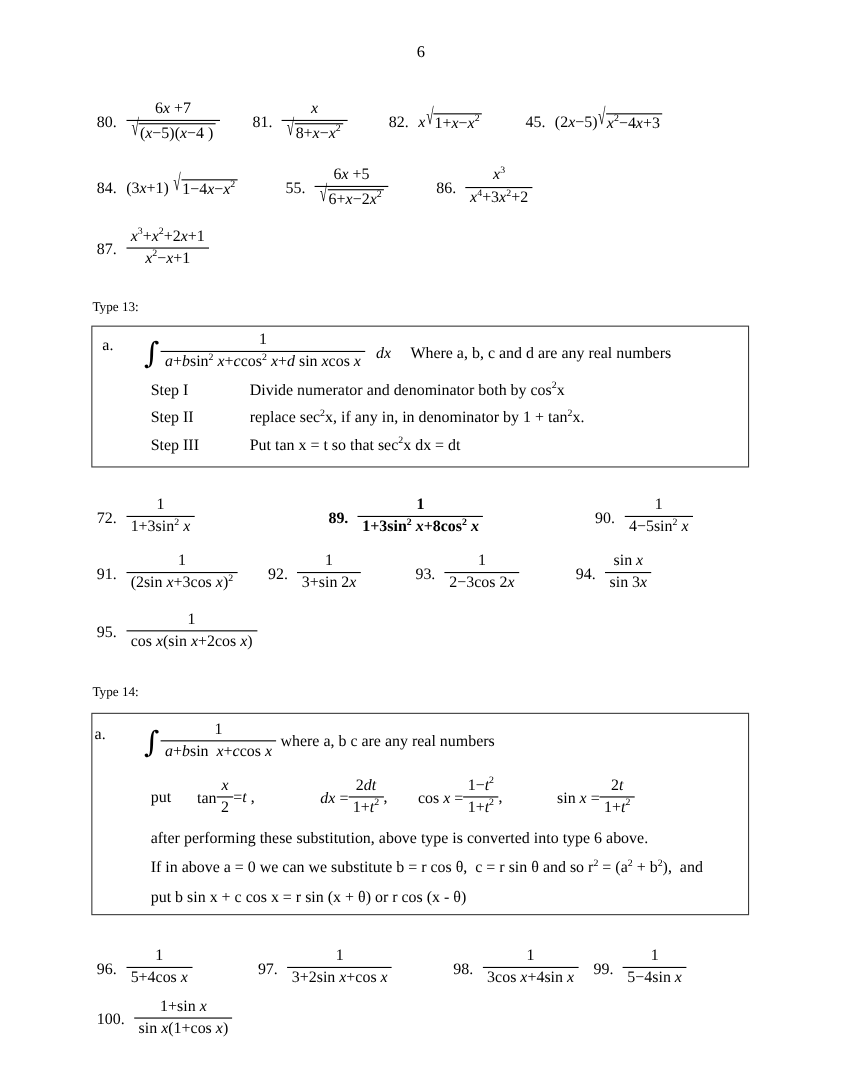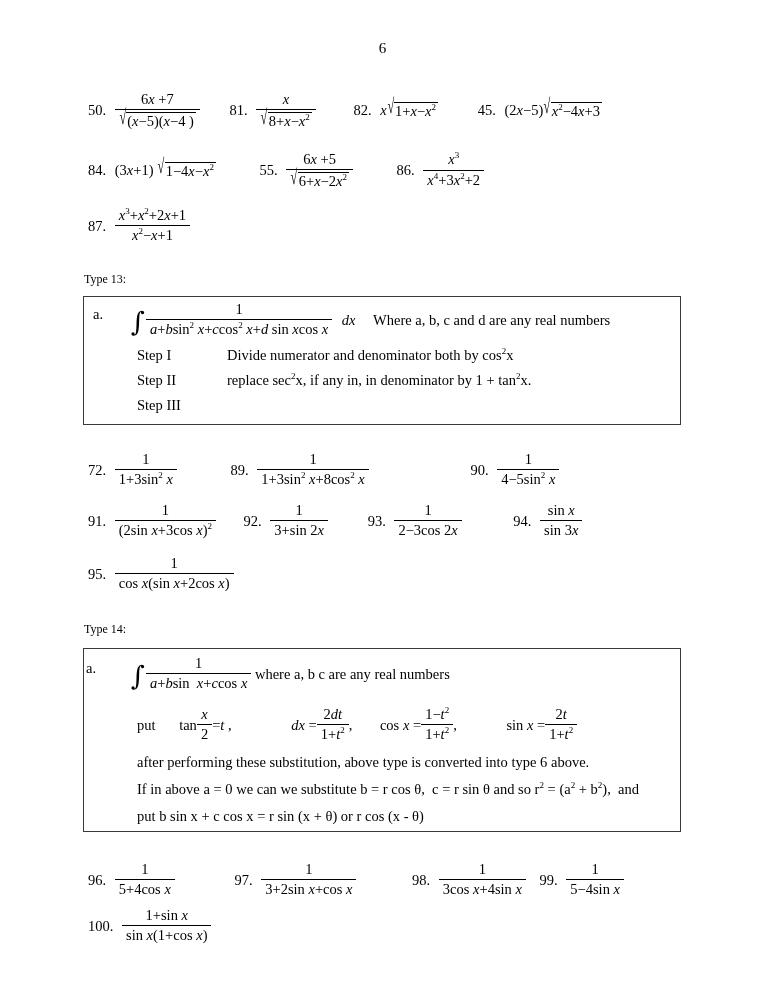--- a/index.html
+++ b/index.html
@@ -121,21 +121,21 @@
 </style>
 </head>
 <body>
 
 <div class="page">
 
   <div class="page-number">6</div>
 
   <div class="prow" style="left:88px; top:92px;">
     <span class="pitem">
-      <span class="pnum">50.</span>
+      <span class="pnum">80.</span>
       <span class="frac">
         <span class="num">6<span class="m">x</span>&nbsp;+7</span>
         <span class="den"><span class="rad"><span class="sign">√</span><span class="body">(<span class="m">x</span>−5)(<span class="m">x</span>−4&nbsp;)</span></span></span>
       </span>
     </span>
     <span class="pitem" style="margin-left:26px;">
       <span class="pnum">81.</span>
       <span class="frac">
         <span class="num"><span class="m">x</span></span>
         <span class="den"><span class="rad"><span class="sign">√</span><span class="body">8+<span class="m">x</span>−<span class="m">x</span><sup class="eu">2</sup></span></span></span>
@@ -197,31 +197,32 @@
       <span style="margin-left:14px;">Where a, b, c and d are any real numbers</span>
     </div>
 
     <div class="steplbl" style="left:53px; top:50px;">Step I</div>
     <div class="steptxt" style="left:143px; top:50px;">Divide numerator and denominator both by cos<sup class="eu">2</sup>x</div>
 
     <div class="steplbl" style="left:53px; top:75px;">Step II</div>
     <div class="steptxt" style="left:143px; top:75px;">replace sec<sup class="eu">2</sup>x, if any in, in denominator by 1 + tan<sup class="eu">2</sup>x.</div>
 
     <div class="steplbl" style="left:53px; top:100px;">Step III</div>
+    <div class="steptxt" style="left:143px; top:100px;">Put tan x = t so that sec<sup class="eu">2</sup>x dx = dt</div>
   </div>
 
   <div class="prow" style="left:88px; top:452px;">
     <span class="pitem">
       <span class="pnum">72.</span>
       <span class="frac">
         <span class="num">1</span>
         <span class="den">1+3sin<sup class="eu">2</sup>&nbsp;<span class="m">x</span></span>
       </span>
     </span>
-    <span class="pitem" style="margin-left:50px;">
+    <span class="pitem" style="margin-left:118px;font-weight:bold;">
       <span class="pnum">89.</span>
       <span class="frac">
         <span class="num">1</span>
         <span class="den">1+3sin<sup class="eu">2</sup>&nbsp;<span class="m">x</span>+8cos<sup class="eu">2</sup>&nbsp;<span class="m">x</span></span>
       </span>
     </span>
     <span class="pitem" style="margin-left:98px;">
       <span class="pnum">90.</span>
       <span class="frac">
         <span class="num">1</span>
@@ -238,21 +239,21 @@
         <span class="den">(2sin&nbsp;<span class="m">x</span>+3cos&nbsp;<span class="m">x</span>)<sup class="eu">2</sup></span>
       </span>
     </span>
     <span class="pitem" style="margin-left:24px;">
       <span class="pnum">92.</span>
       <span class="frac">
         <span class="num">1</span>
         <span class="den">3+sin&nbsp;2<span class="m">x</span></span>
       </span>
     </span>
-    <span class="pitem" style="margin-left:36px;">
+    <span class="pitem" style="margin-left:46px;">
       <span class="pnum">93.</span>
       <span class="frac">
         <span class="num">1</span>
         <span class="den">2−3cos&nbsp;2<span class="m">x</span></span>
       </span>
     </span>
     <span class="pitem" style="margin-left:48px;">
       <span class="pnum">94.</span>
       <span class="frac">
         <span class="num">sin&nbsp;<span class="m">x</span></span>

